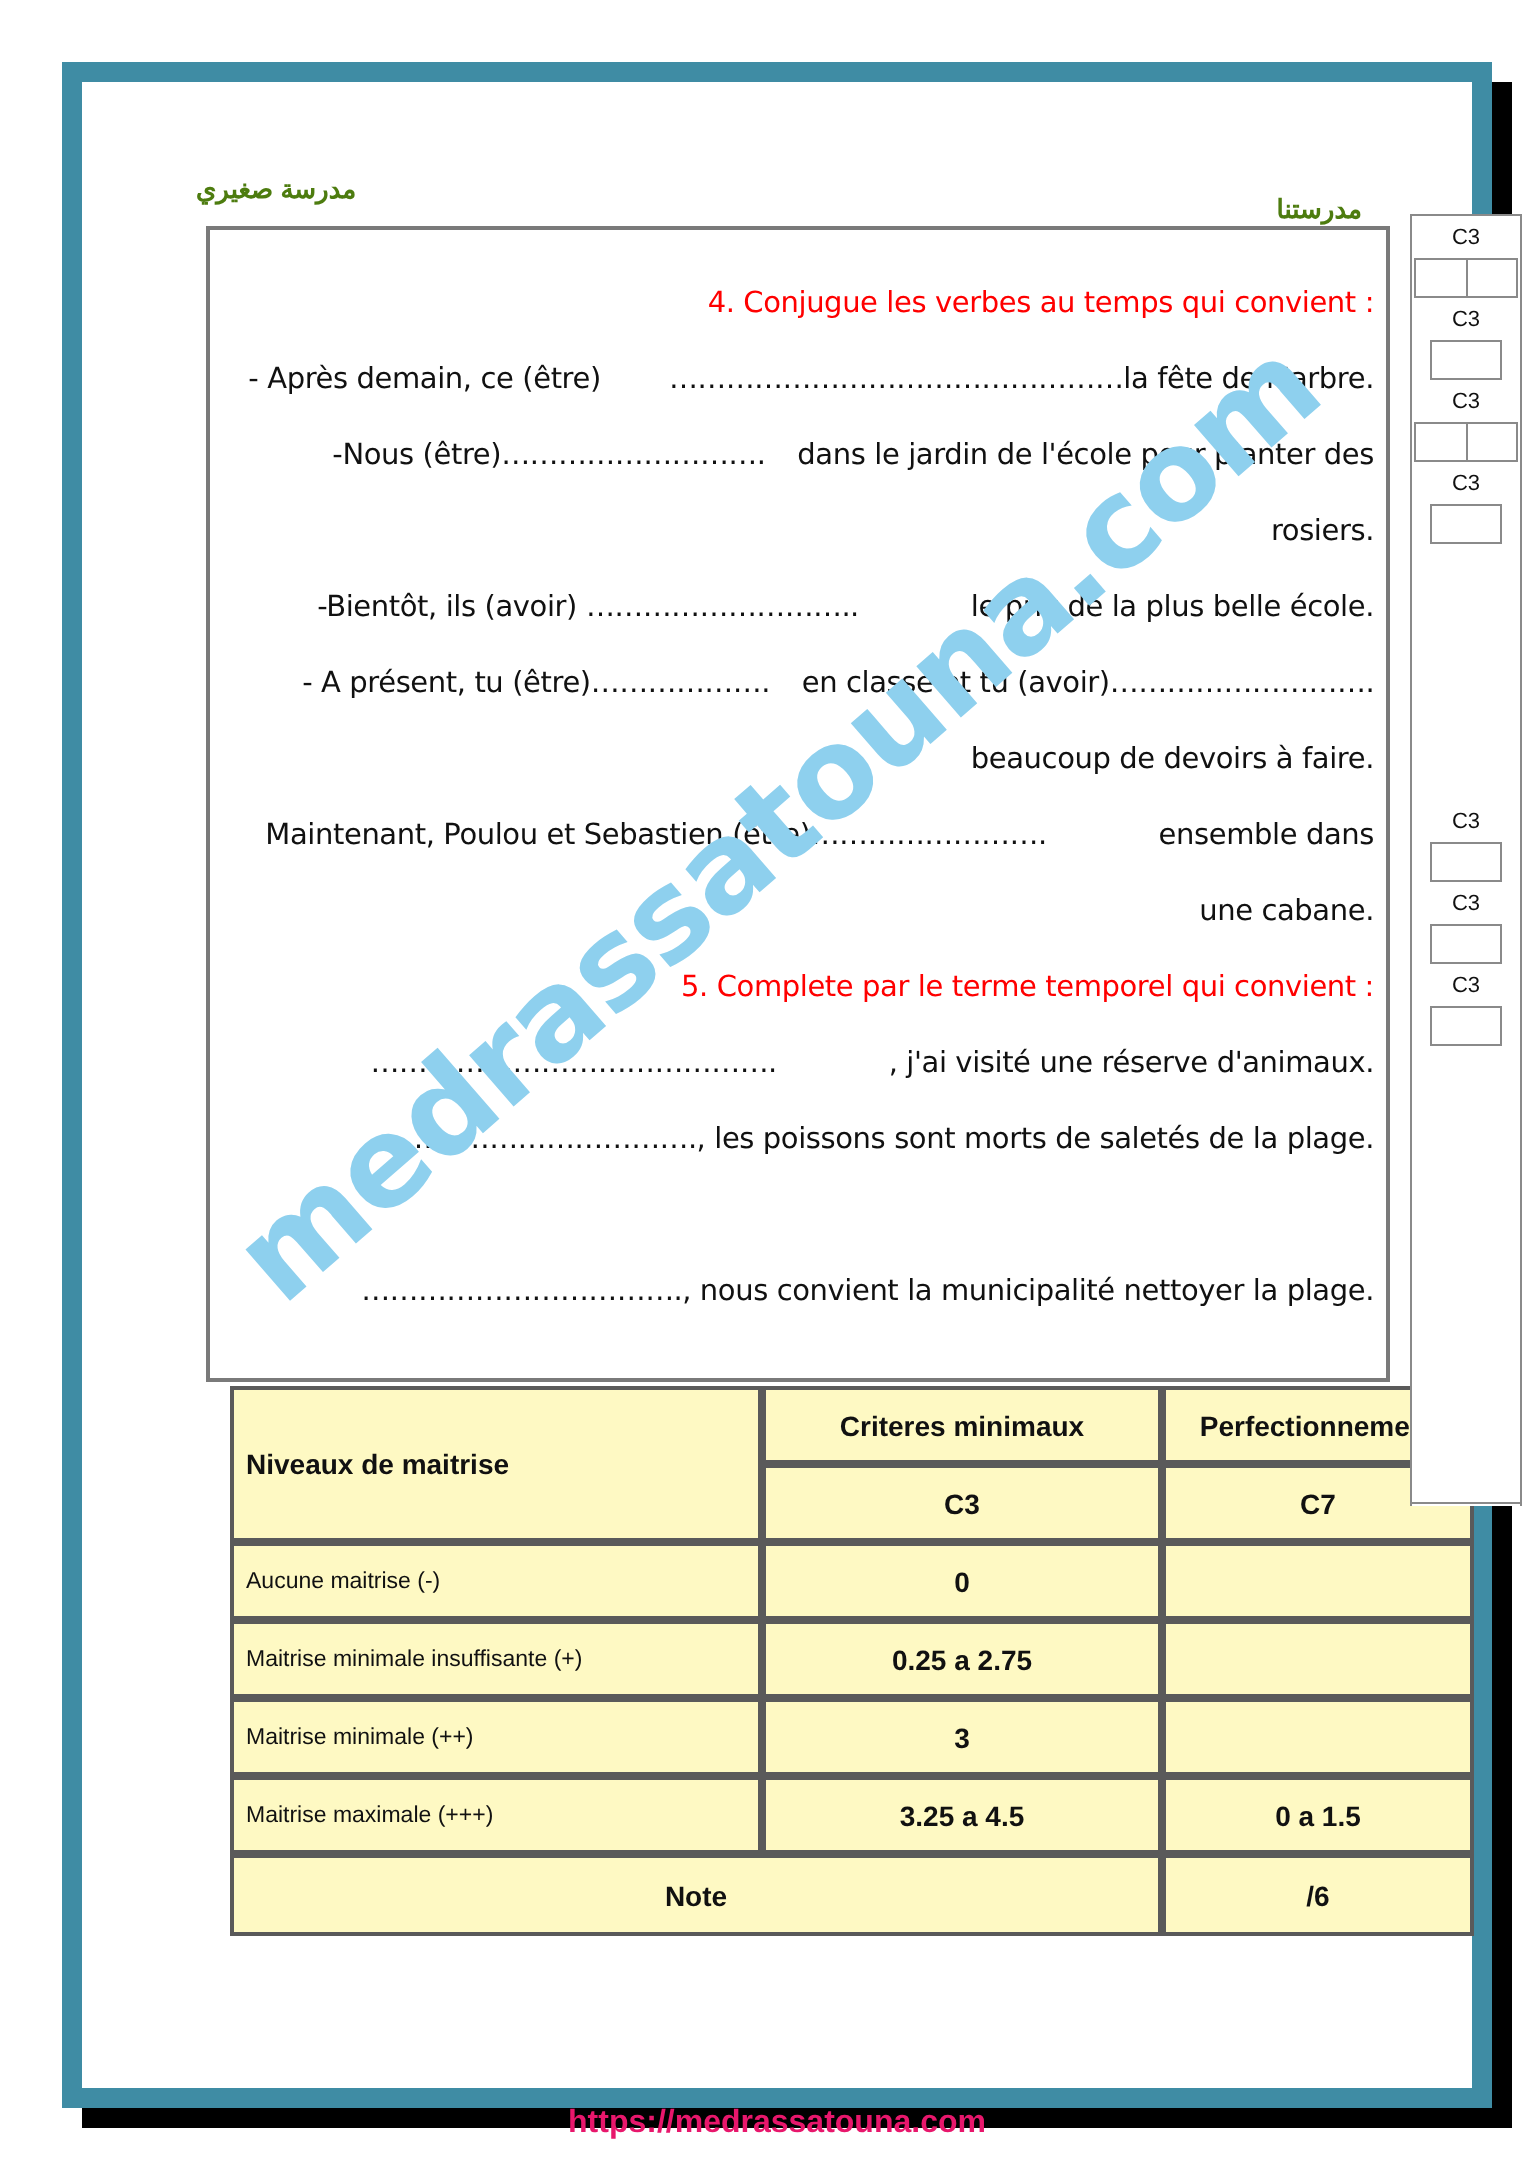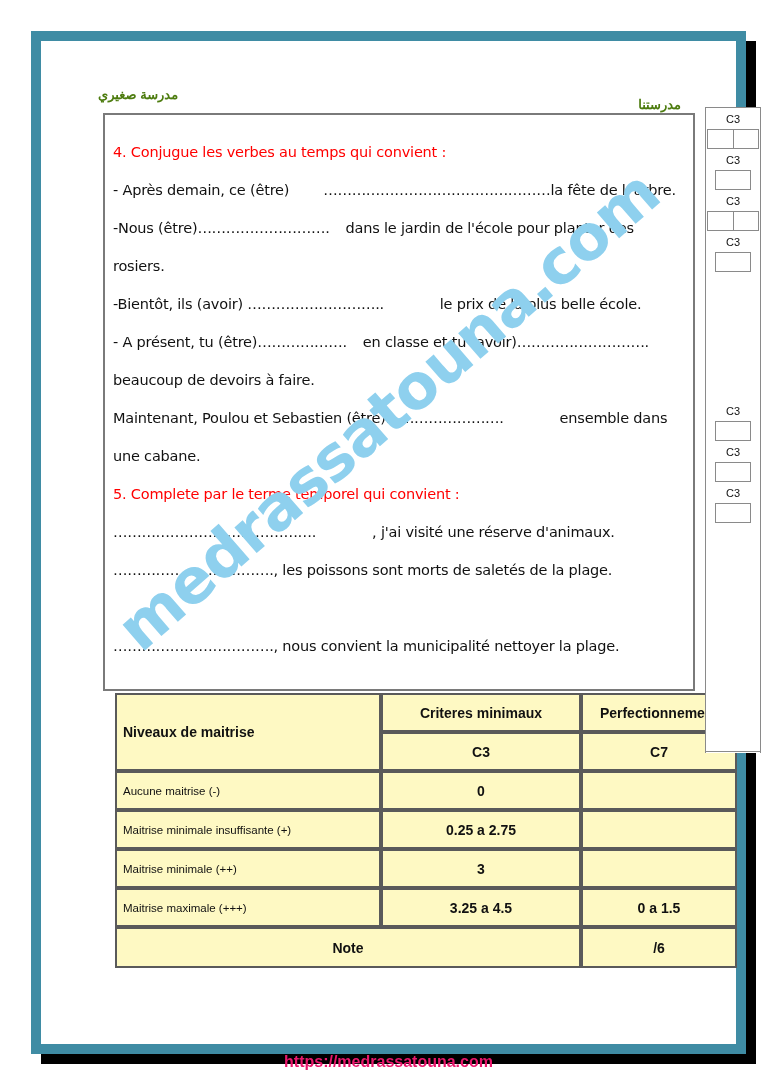--- a/index.html
+++ b/index.html
@@ -65,21 +65,21 @@
     font-size: 14.5px;
     color: #111111;
     line-height: 38px;
     letter-spacing: -0.2px;
   }
   .q-title {
     color: #ff0000;
     font-size: 14.5px;
     font-weight: normal;
   }
-  .line { white-space: nowrap; }
+  .line { white-space: nowrap; text-align: right; }
   .dots { letter-spacing: -0.3px; }
   .gap-sm { display: inline-block; width: 16px; }
   .gap-md { display: inline-block; width: 34px; }
   .gap-lg { display: inline-block; width: 56px; }
   .spacer-line { height: 38px; }
 
   
   #comp-sidebar {
     position: absolute;
     left: 664px; top: 66px;

